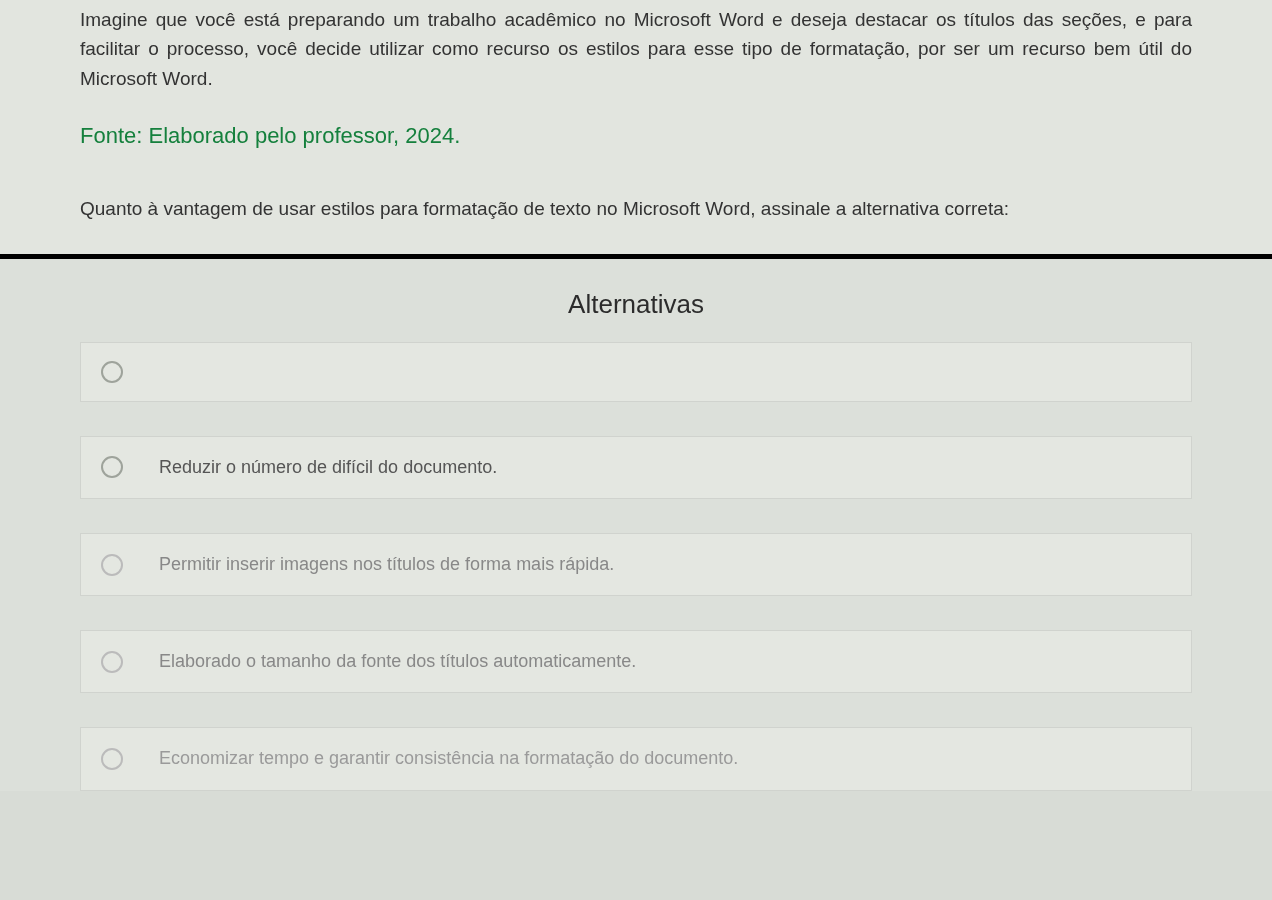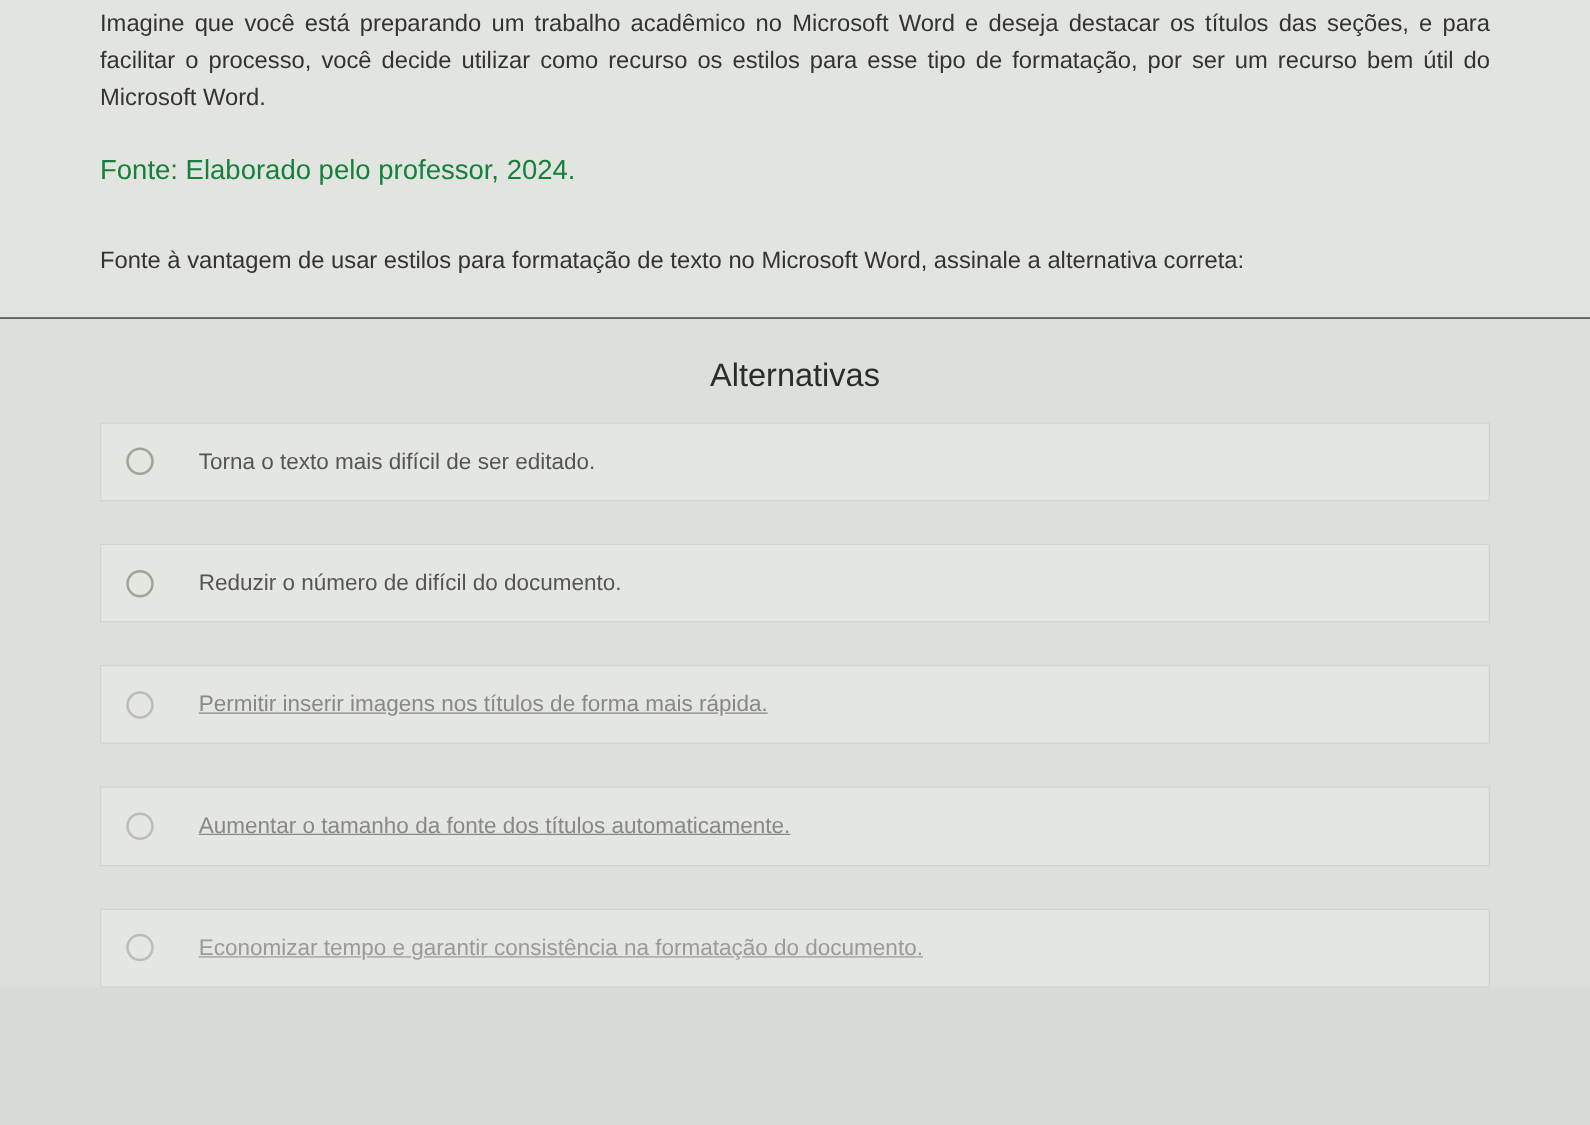--- a/index.html
+++ b/index.html
@@ -11,21 +11,21 @@
       font-family: 'Segoe UI', Arial, sans-serif;
       background-color: #d8dcd6;
       width: 1272px;
       height: 900px;
       overflow: hidden;
       color: #3a3e3c;
     }
     .question-container {
       padding: 0 80px 30px 80px;
       background-color: #e2e5df;
-      border-bottom: 1px solid #000000;
+      border-bottom: 5px solid #000000;
     }
     .question-text {
       font-size: 19px;
       line-height: 1.55;
       color: #333;
       text-align: justify;
       padding-top: 5px;
       margin-bottom: 30px;
       font-weight: 400;
     }
@@ -68,58 +68,56 @@
       flex-shrink: 0;
       background-color: transparent;
     }
     .alternative-label {
       font-size: 18px;
       color: #555;
       line-height: 1.4;
     }
     .alternative-item.faded .alternative-label {
       color: #888;
-      text-decoration: underline;
     }
     .alternative-item.faded .radio-circle {
       border-color: #bbb;
     }
     .alternative-item.more-faded .alternative-label {
       color: #9a9a9a;
     }
   </style>
 </head>
 <body>
 
 <div class="question-container">
   <p class="question-text">Imagine que você está preparando um trabalho acadêmico no Microsoft Word e deseja destacar os títulos das seções, e para facilitar o processo, você decide utilizar como recurso os estilos para esse tipo de formatação, por ser um recurso bem útil do Microsoft Word.</p>
   <p class="question-source">Fonte: Elaborado pelo professor, 2024.</p>
-  <p class="question-prompt">Fonte à vantagem de usar estilos para formatação de texto no Microsoft Word, assinale a alternativa correta:</p>
+  <p class="question-prompt">Quanto à vantagem de usar estilos para formatação de texto no Microsoft Word, assinale a alternativa correta:</p>
 </div>
 
 <div class="alternatives-section">
   <h2 class="alternatives-heading">Alternativas</h2>
 
   <div class="alternative-item">
     <span class="radio-circle"></span>
-    <span class="alternative-label">Torna o texto mais difícil de ser editado.</span>
   </div>
 
   <div class="alternative-item">
     <span class="radio-circle"></span>
     <span class="alternative-label">Reduzir o número de difícil do documento.</span>
   </div>
 
   <div class="alternative-item faded">
     <span class="radio-circle"></span>
     <span class="alternative-label">Permitir inserir imagens nos títulos de forma mais rápida.</span>
   </div>
 
   <div class="alternative-item faded">
     <span class="radio-circle"></span>
-    <span class="alternative-label">Aumentar o tamanho da fonte dos títulos automaticamente.</span>
+    <span class="alternative-label">Elaborado o tamanho da fonte dos títulos automaticamente.</span>
   </div>
 
   <div class="alternative-item faded more-faded">
     <span class="radio-circle"></span>
     <span class="alternative-label">Economizar tempo e garantir consistência na formatação do documento.</span>
   </div>
 </div>
 
 </body></html>

